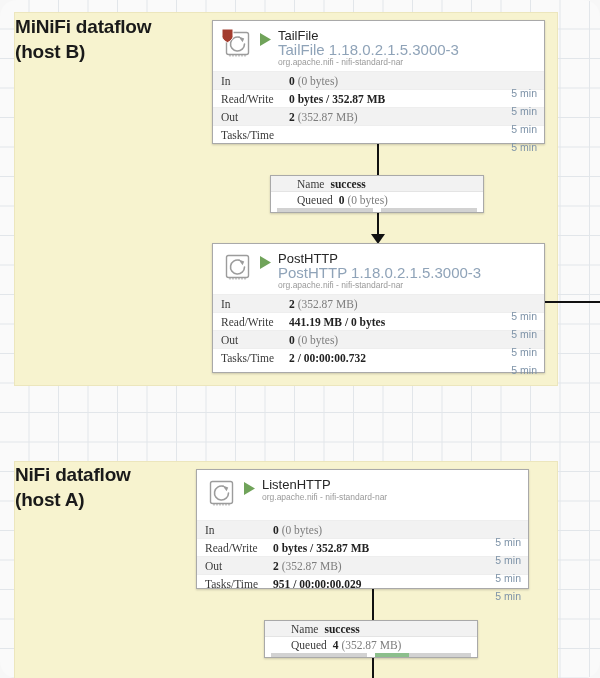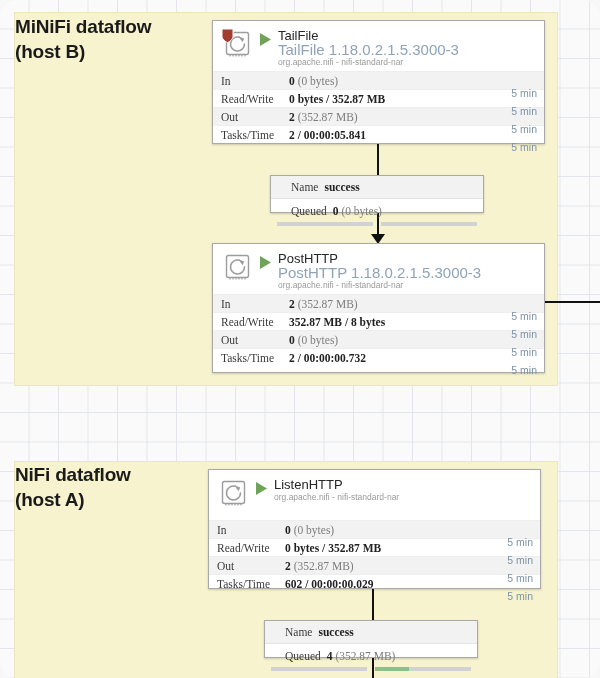--- a/index.html
+++ b/index.html
@@ -145,22 +145,22 @@
   .connection {
     position: absolute;
     background: #ffffff;
     border: 1px solid #a9a9a9;
     box-sizing: border-box;
     box-shadow: 0 1px 2px rgba(0,0,0,0.18);
   }
   .conn-row {
     display: flex;
     align-items: center;
-    height: 23px;
-    padding: 0 20px;
+    height: 16px;
+    padding: 0 26px;
     box-sizing: border-box;
     font-family: "Liberation Serif", serif;
     font-size: 11.5px;
     color: #333333;
   }
   .conn-row.top { background: #f2f2f2; border-bottom: 1px solid #e4e4e4; }
   .conn-key { color: #3a3a3a; margin-right: 6px; }
   .conn-val { color: #7d7d7d; }
   .conn-val b { color: #222222; font-weight: bold; }
   .conn-bars {
@@ -262,21 +262,20 @@
       <span class="stat-value"><b>0 bytes / 352.87 MB</b> <span></span></span>
       <span class="stat-time">5 min</span>
     </div>
     <div class="stat-row alt">
       <span class="stat-label">Out</span>
       <span class="stat-value"><b>2</b> <span>(352.87 MB)</span></span>
       <span class="stat-time">5 min</span>
     </div>
     <div class="stat-row">
       <span class="stat-label">Tasks/Time</span>
-      <span class="stat-value"><b>2 / 00:00:05.841</b> <span></span></span>
       <span class="stat-time">5 min</span>
     </div>
   </div>
 
   <div class="connection" id="conn-minifi" style="left:270px; top:175px; width:214px; height:38px;">
     <div class="conn-row top">
       <span class="conn-key">Name</span>
       <span class="conn-val"><b>success</b></span>
     </div>
     <div class="conn-row">
@@ -322,36 +321,36 @@
       </div>
     </div>
 
     <div class="stat-row alt">
       <span class="stat-label">In</span>
       <span class="stat-value"><b>2</b> <span>(352.87 MB)</span></span>
       <span class="stat-time">5 min</span>
     </div>
     <div class="stat-row">
       <span class="stat-label">Read/Write</span>
-      <span class="stat-value"><b>352.87 MB / 8 bytes</b> <span></span></span>
+      <span class="stat-value"><b>441.19 MB / 0 bytes</b> <span></span></span>
       <span class="stat-time">5 min</span>
     </div>
     <div class="stat-row alt">
       <span class="stat-label">Out</span>
       <span class="stat-value"><b>0</b> <span>(0 bytes)</span></span>
       <span class="stat-time">5 min</span>
     </div>
     <div class="stat-row">
       <span class="stat-label">Tasks/Time</span>
       <span class="stat-value"><b>2 / 00:00:00.732</b> <span></span></span>
       <span class="stat-time">5 min</span>
     </div>
   </div>
 
-  <div class="processor" id="proc-listenhttp" style="left:208px; top:469px; width:333px; height:120px;">
+  <div class="processor" id="proc-listenhttp" style="left:196px; top:469px; width:333px; height:120px;">
     <div class="proc-header">
       <div class="proc-icon">
         <svg width="32" height="32" viewBox="0 0 32 32">
           <rect x="5.5" y="4.5" width="22" height="22" rx="2" ry="2" fill="#ffffff" stroke="#9c9c9c" stroke-width="1.4"></rect>
           <path d="M23.5 16a7 7 0 1 1-5.2-6.77" fill="none" stroke="#9c9c9c" stroke-width="1.6" stroke-linecap="round"></path>
           <path d="M17.2 8.2 L23.2 10.4 L21.6 14.2 Z" fill="#9c9c9c"></path>
           <g stroke="#9c9c9c" stroke-width="1.1">
             <line x1="9" y1="26.5" x2="9" y2="28.6"></line>
             <line x1="12" y1="26.5" x2="12" y2="28.6"></line>
             <line x1="15" y1="26.5" x2="15" y2="28.6"></line>
@@ -382,21 +381,21 @@
       <span class="stat-value"><b>0 bytes / 352.87 MB</b> <span></span></span>
       <span class="stat-time">5 min</span>
     </div>
     <div class="stat-row alt">
       <span class="stat-label">Out</span>
       <span class="stat-value"><b>2</b> <span>(352.87 MB)</span></span>
       <span class="stat-time">5 min</span>
     </div>
     <div class="stat-row">
       <span class="stat-label">Tasks/Time</span>
-      <span class="stat-value"><b>602 / 00:00:00.029</b> <span></span></span>
+      <span class="stat-value"><b>951 / 00:00:00.029</b> <span></span></span>
       <span class="stat-time">5 min</span>
     </div>
   </div>
 
   <div class="connection" id="conn-nifi" style="left:264px; top:620px; width:214px; height:38px;">
     <div class="conn-row top">
       <span class="conn-key">Name</span>
       <span class="conn-val"><b>success</b></span>
     </div>
     <div class="conn-row">

